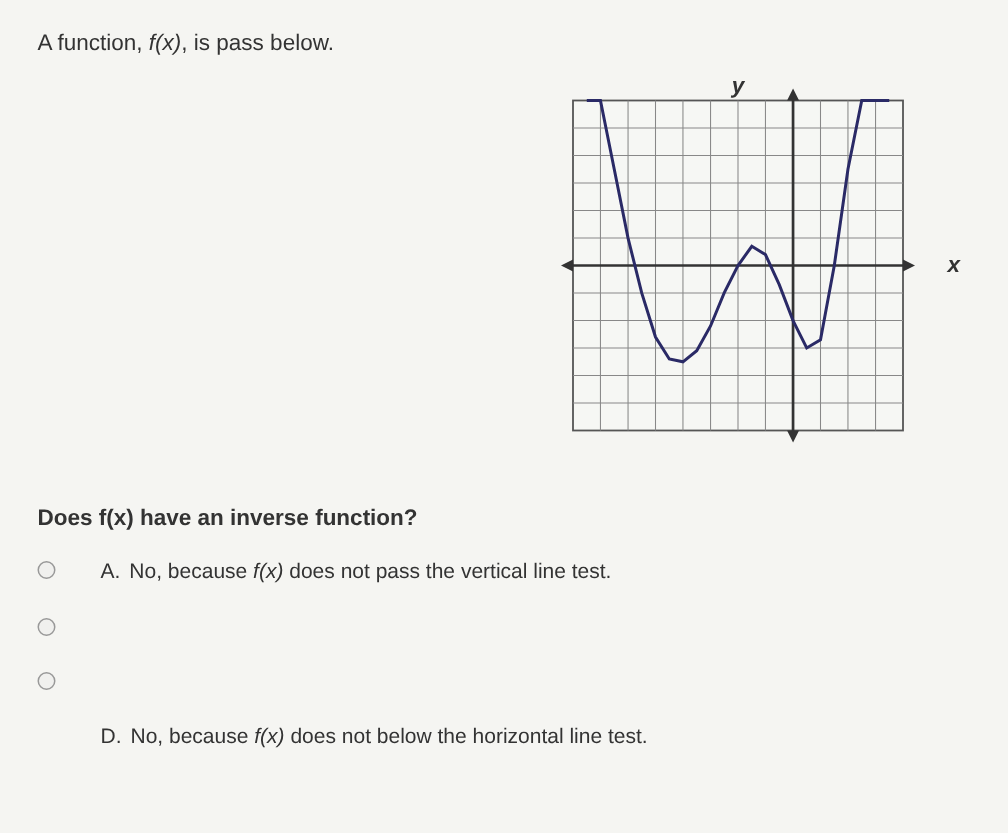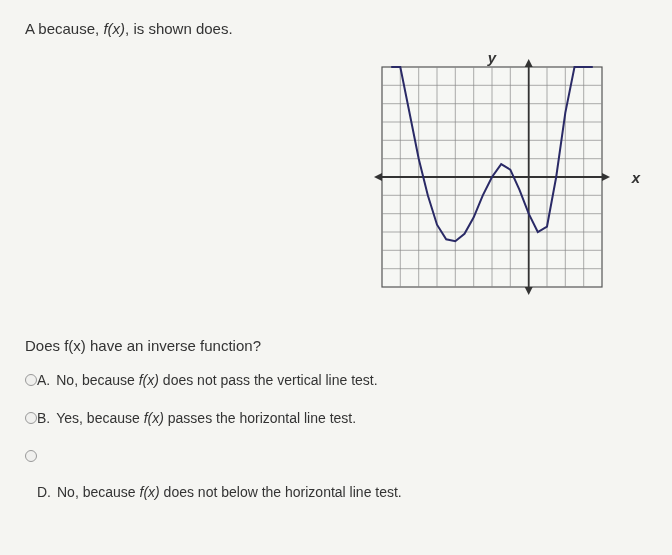--- a/index.html
+++ b/index.html
@@ -13,43 +13,43 @@
       width: 672px;
       height: 555px;
     }
     .prompt { margin-bottom: 10px; }
     .prompt .fn { font-style: italic; }
     .graph-wrap { display: flex; justify-content: flex-end; padding-right: 25px; }
     .graph { position: relative; width: 260px; height: 260px; }
     .axis-label { position: absolute; font-style: italic; font-weight: bold; }
     .label-y { top: 2px; left: 50%; transform: translateX(-50%); }
     .label-x { right: -18px; top: 50%; transform: translateY(-50%); }
-    .question { margin-top: 30px; margin-bottom: 18px; }
+    .question { margin-top: 30px; margin-bottom: 18px; font-weight: bold; }
     .option-row {
       display: flex;
       align-items: flex-start;
-      gap: 0;
+      gap: 30px;
       margin-bottom: 22px;
       font-size: 14px;
     }
     .radio {
       width: 12px; height: 12px; border: 1px solid #999;
       border-radius: 50%; background: #f0f0ee; flex: 0 0 12px;
       margin-top: 2px;
     }
     .radio.hidden { visibility: hidden; }
     .opt-letter { margin-right: 6px; }
     .opt-text .fn { font-style: italic; }
     svg { display: block; }
   </style>
 </head>
 <body>
 
 <div class="prompt">
-  <span>A because, </span><span class="fn">f(x)</span><span>, is shown does.</span>
+  <span>A function, </span><span class="fn">f(x)</span><span>, is pass below.</span>
 </div>
 
 <div class="graph-wrap">
   <div class="graph">
     <span class="axis-label label-y">y</span>
     <span class="axis-label label-x">x</span>
     <svg width="260" height="260" viewBox="0 0 260 260">
 
       <rect x="20" y="20" width="220" height="220" fill="#f6f7f4" stroke="#555" stroke-width="1.2"></rect>
       <g stroke="#888" stroke-width="0.7">
@@ -97,23 +97,20 @@
 
 <div class="option-row">
   <span class="radio"></span>
   <span class="opt-text">
     <span class="opt-letter">A.</span><span>No, because </span><span class="fn">f(x)</span><span> does not pass the vertical line test.</span>
   </span>
 </div>
 
 <div class="option-row">
   <span class="radio"></span>
-  <span class="opt-text">
-    <span class="opt-letter">B.</span><span>Yes, because </span><span class="fn">f(x)</span><span> passes the horizontal line test.</span>
-  </span>
 </div>
 
 <div class="option-row">
   <span class="radio"></span>
 </div>
 
 <div class="option-row">
   <span class="radio hidden"></span>
   <span class="opt-text">
     <span class="opt-letter">D.</span><span>No, because </span><span class="fn">f(x)</span><span> does not below the horizontal line test.</span>

